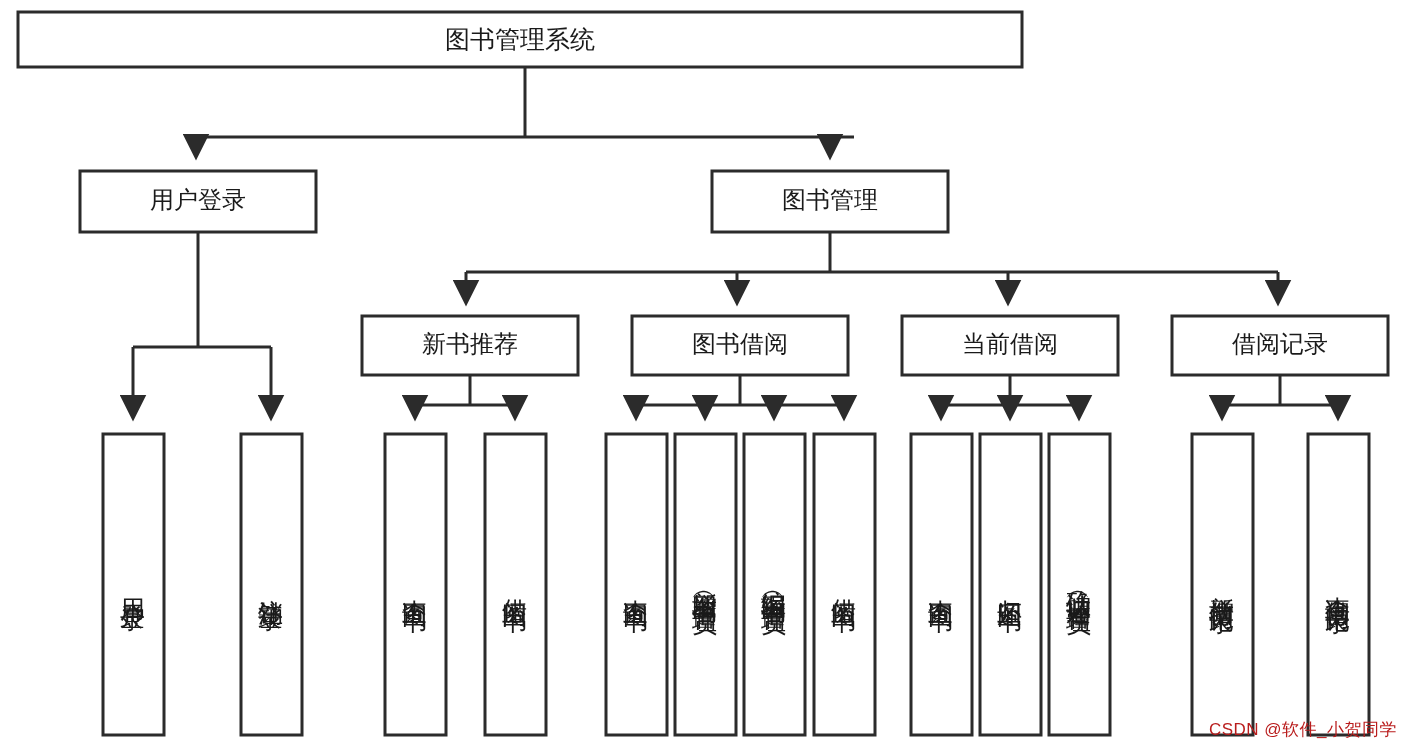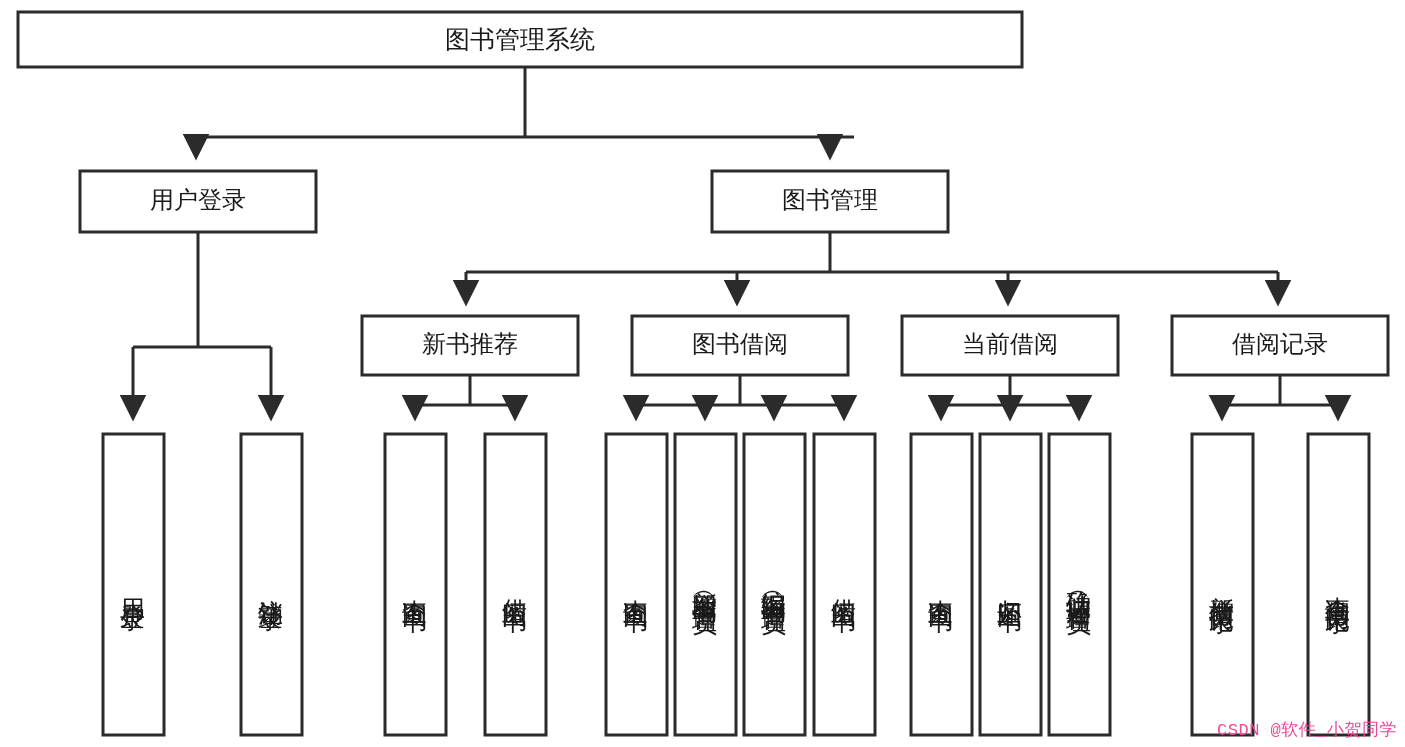--- a/index.html
+++ b/index.html
@@ -62,23 +62,23 @@
     letter-spacing: 3px;
     display: flex;
     align-items: center;
     justify-content: center;
     pointer-events: none;
   }
   .watermark {
     position: absolute;
     right: 8px;
     bottom: 6px;
-    font-family: Liberation Mono, monospace;
+    font-family: Liberation Sans, sans-serif;
     font-size: 17px;
-    color: #ec4899;
+    color: #b91c1c;
     letter-spacing: 0.5px;
     white-space: nowrap;
   }
 </style>
 </head>
 <body>
 
 <div id="diagram-root">
 
   <svg id="tree" viewBox="0 0 1405 747" xmlns="http://www.w3.org/2000/svg">

